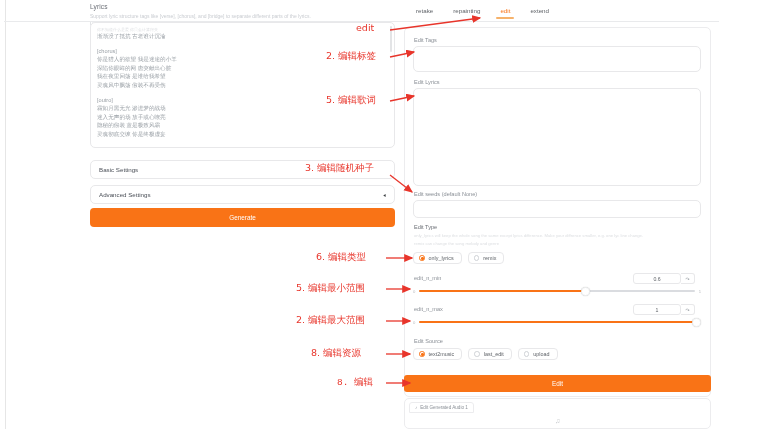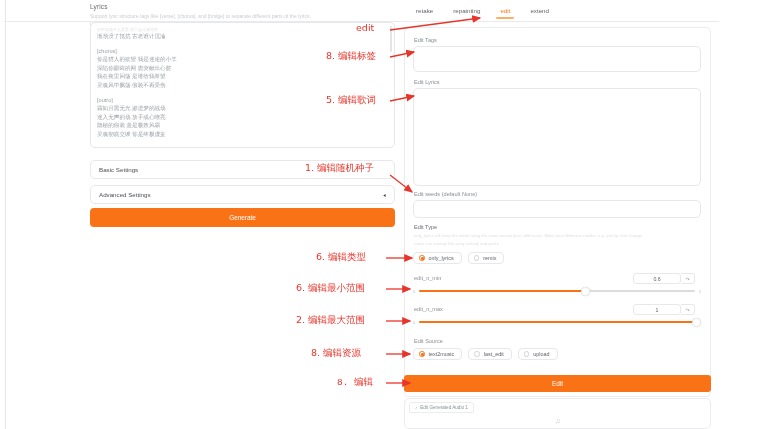--- a/index.html
+++ b/index.html
@@ -268,21 +268,21 @@
     <line x1="386" y1="289" x2="410" y2="289" stroke="#e8352b" stroke-width="1.3" marker-end="url(#ah)"></line>
 
     <line x1="386" y1="321" x2="410" y2="321" stroke="#e8352b" stroke-width="1.3" marker-end="url(#ah)"></line>
 
     <line x1="386" y1="354" x2="410" y2="354" stroke="#e8352b" stroke-width="1.3" marker-end="url(#ah)"></line>
 
     <line x1="386" y1="383" x2="410" y2="383" stroke="#e8352b" stroke-width="1.3" marker-end="url(#ah)"></line>
   </svg>
 
   <div class="ann" style="left:356px;top:22px;">edit</div>
-  <div class="ann" style="left:326px;top:50px;">8. 编辑标签</div>
+  <div class="ann" style="left:326px;top:50px;">2. 编辑标签</div>
   <div class="ann" style="left:326px;top:94px;">5. 编辑歌词</div>
-  <div class="ann" style="left:305px;top:162px;">1. 编辑随机种子</div>
+  <div class="ann" style="left:305px;top:162px;">3. 编辑随机种子</div>
   <div class="ann" style="left:316px;top:251px;">6. 编辑类型</div>
-  <div class="ann" style="left:296px;top:282px;">6. 编辑最小范围</div>
+  <div class="ann" style="left:296px;top:282px;">5. 编辑最小范围</div>
   <div class="ann" style="left:296px;top:314px;">2. 编辑最大范围</div>
   <div class="ann" style="left:311px;top:347px;">8. 编辑资源</div>
   <div class="ann" style="left:337px;top:376px;font-family:Liberation Mono, monospace;">8. 编辑</div>
 </div>
 
 </body></html>

